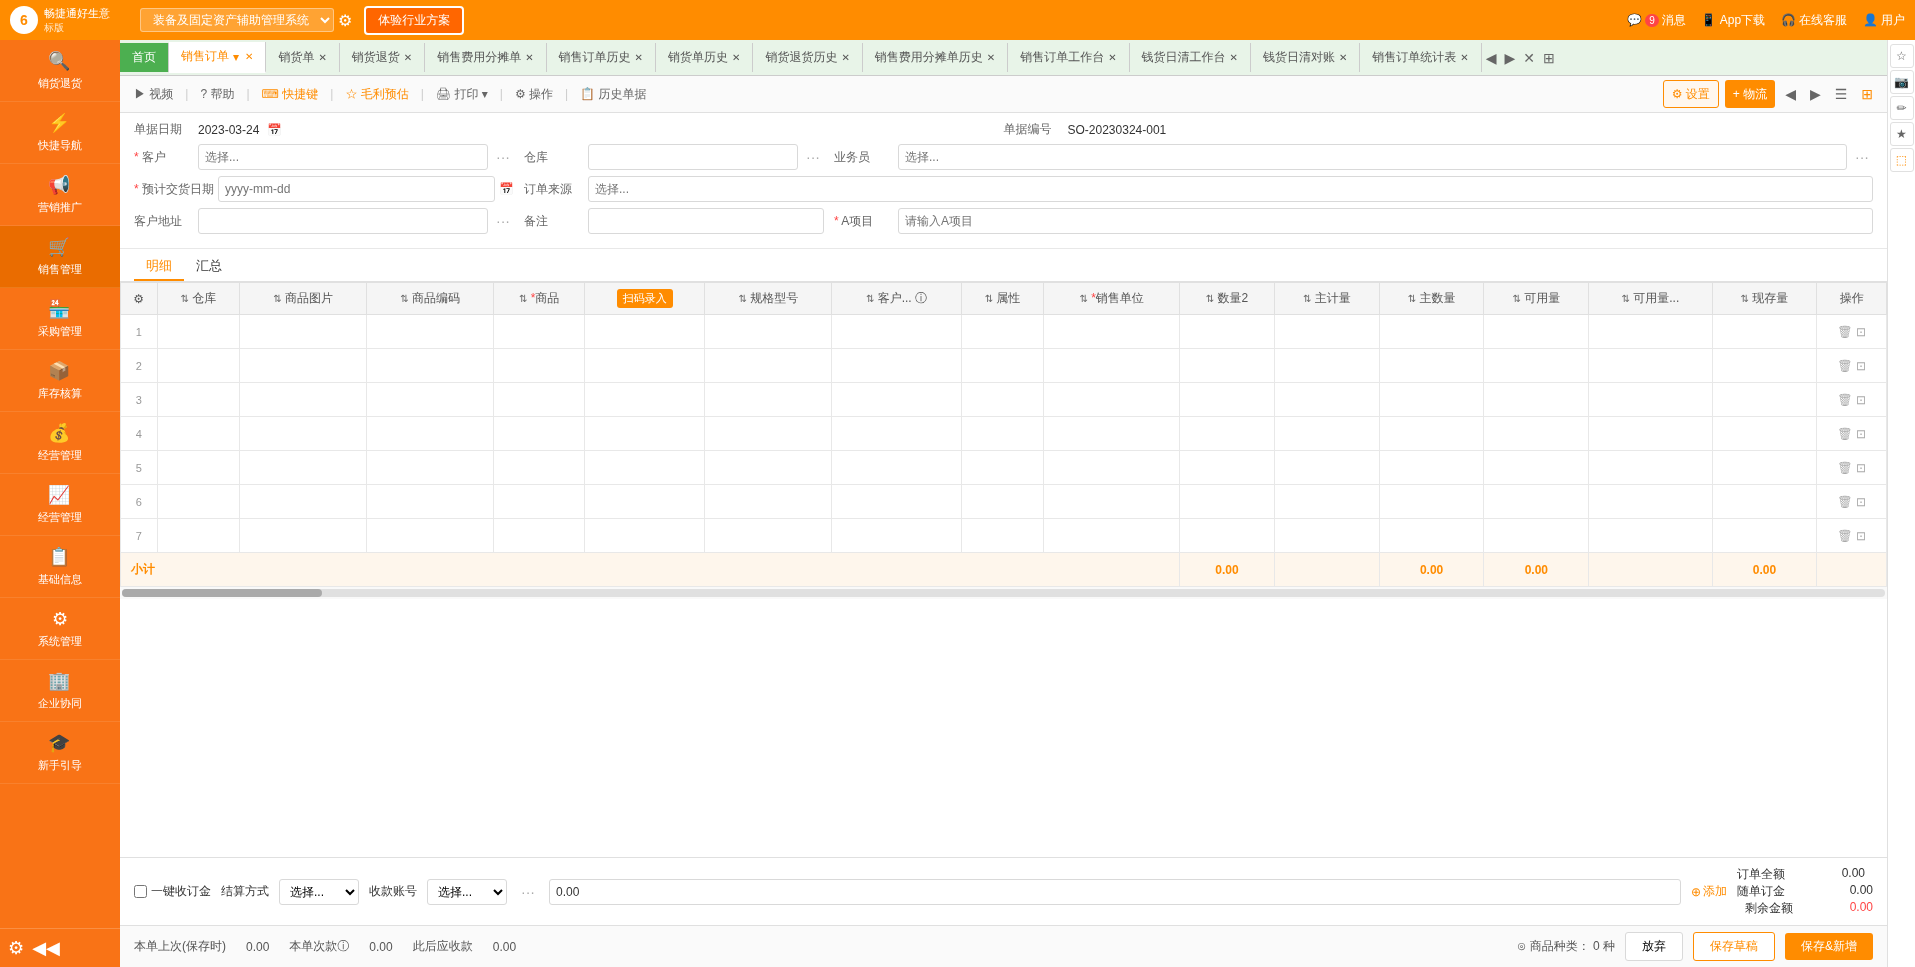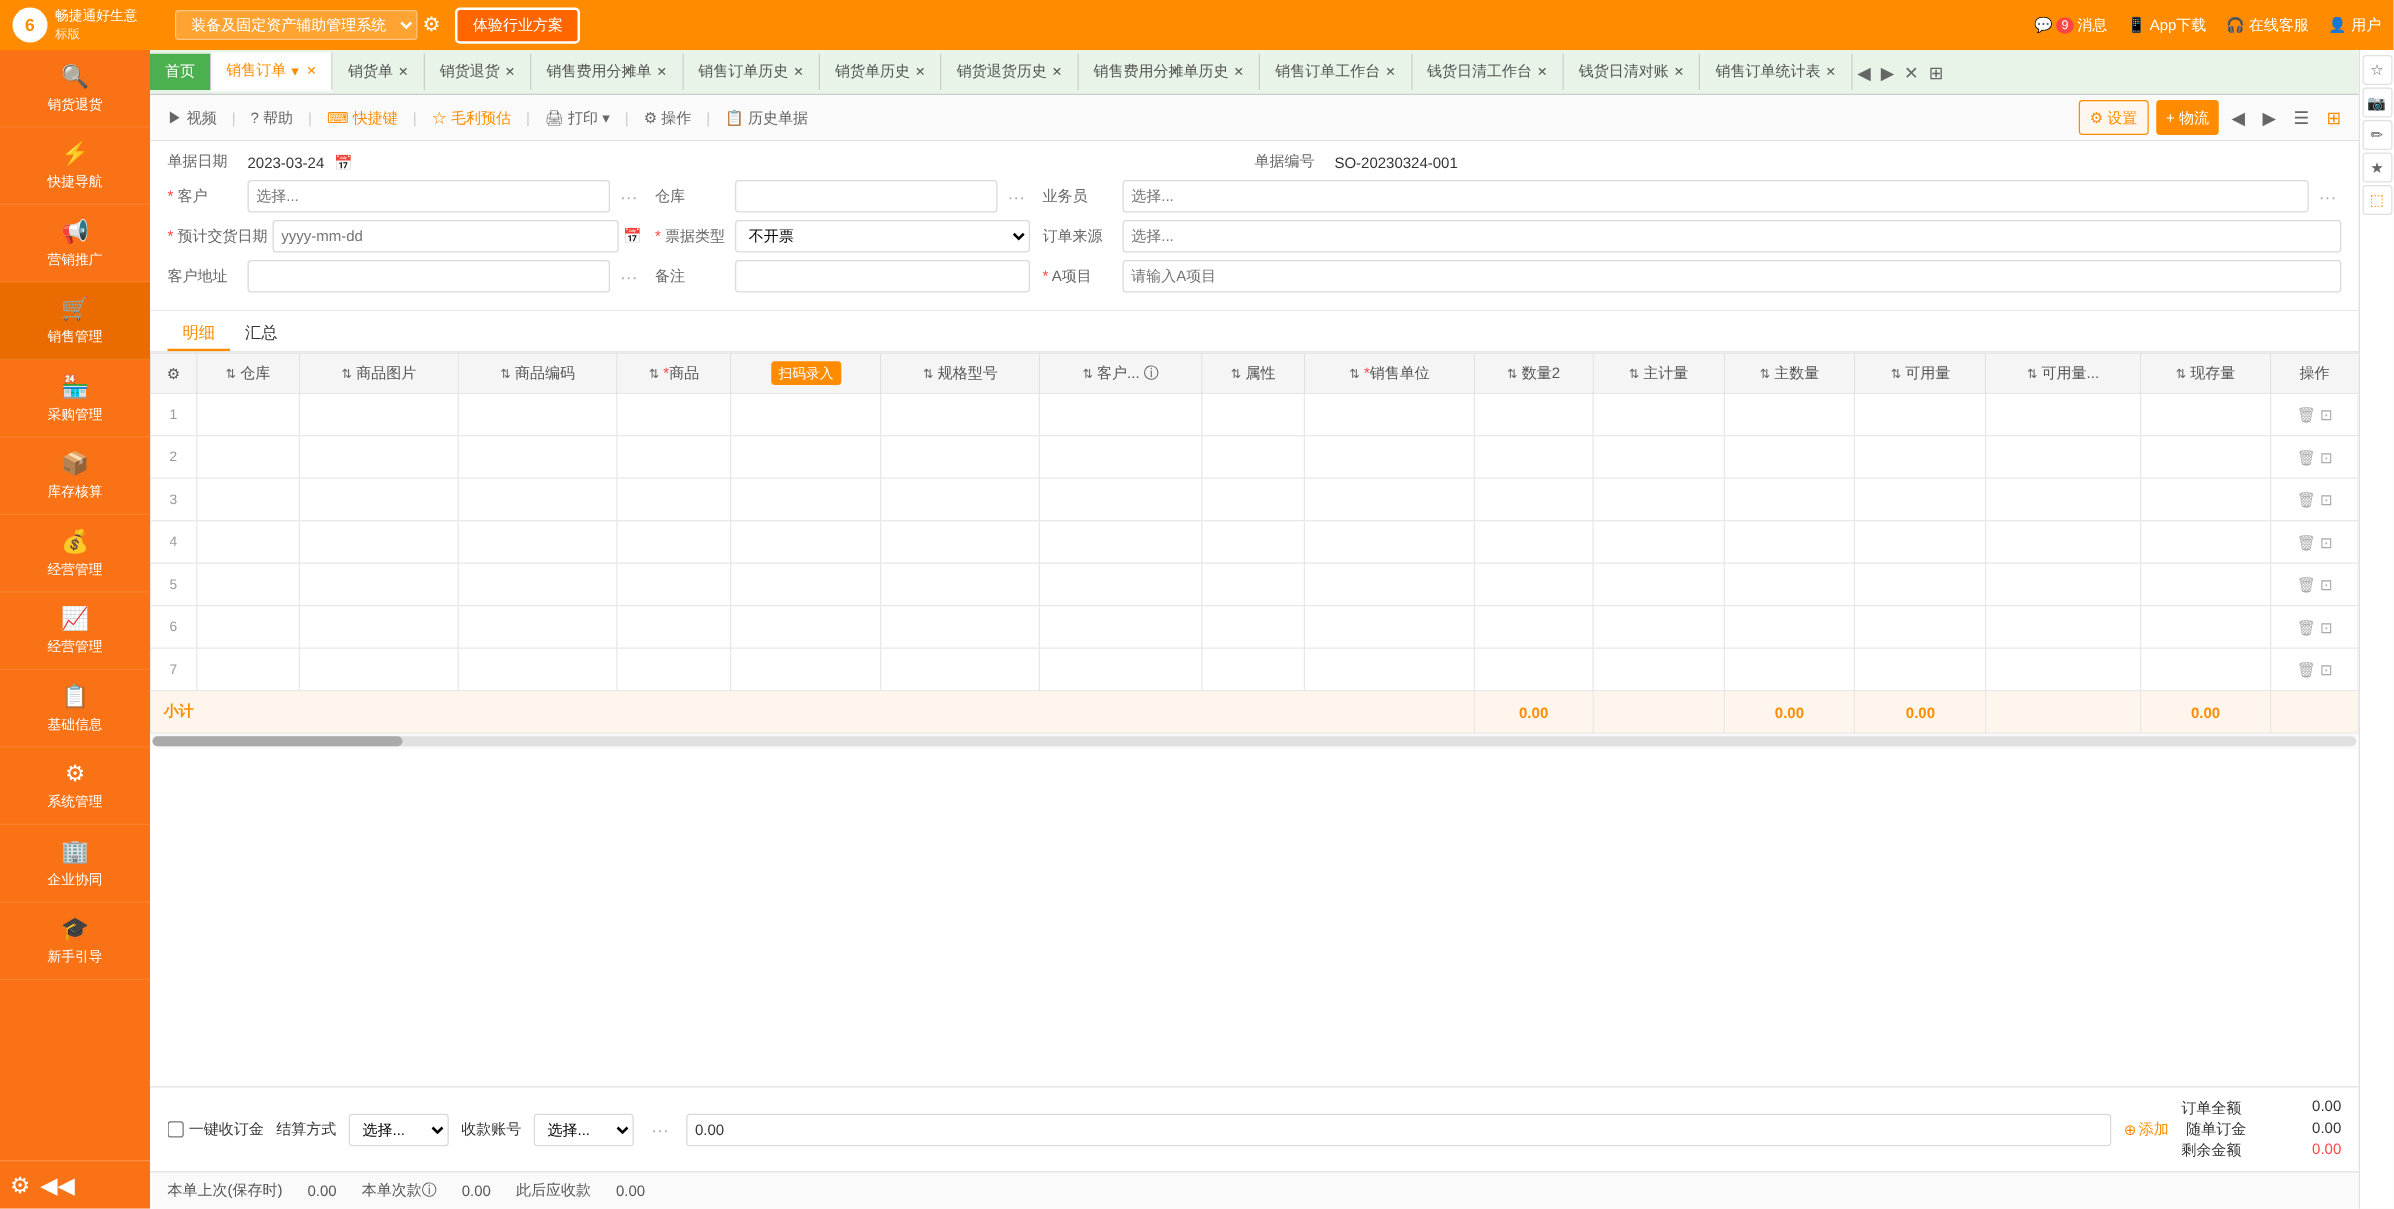--- a/index.html
+++ b/index.html
@@ -550,26 +550,20 @@
           <span class="field-dots">···</span>
         </div>
       </div>
 
       <div class="form-row">
         <div class="form-field" style="max-width:380px">
           <span class="form-label required">预计交货日期</span>
           <input class="form-input" type="text" style="color: rgb(204, 204, 204);" placeholder="yyyy-mm-dd">
           <span style="color:#aaa">📅</span>
         </div>
-        <div class="form-field" style="max-width:300px">
-          <span class="form-label required">票据类型</span>
-          <select class="form-select" style="flex:1">
-            <option>不开票</option>
-          </select>
-        </div>
         <div class="form-field">
           <span class="form-label">订单来源</span>
           <input class="form-input" type="text" style="color: rgb(204, 204, 204);" placeholder="选择...">
         </div>
       </div>
 
       <div class="form-row">
         <div class="form-field" style="max-width:380px">
           <span class="form-label">客户地址</span>
           <input class="form-input" type="text" style="color: rgb(204, 204, 204);">
@@ -789,41 +783,51 @@
         <span class="add-btn">
           <span style="color:#ff8c00">⊕</span>
           <span>添加</span>
         </span>
 
         <div style="margin-left:auto;text-align:right;font-size:12px">
           <div style="display:flex;gap:20px;justify-content:flex-start">
             <span>订单全额</span>
             <span style="min-width:60px;text-align:right">0.00</span>
           </div>
-          <div style="display:flex;gap:16px;justify-content:flex-end">
+          <div style="display:flex;gap:28px;justify-content:flex-end">
             <span>随单订金</span>
             <span style="min-width:60px;text-align:right">0.00</span>
           </div>
           <div style="display:flex;gap:20px;justify-content:flex-end">
             <span>剩余金额</span>
             <span style="min-width:60px;text-align:right;color:#ff4444">0.00</span>
           </div>
         </div>
       </div>
     </div>
 
     <div class="footer">
       <span>本单上次(保存时)</span>
       <span>0.00</span>
       <span>
         <span>本单次款</span>ⓘ
       </span>
       <span>0.00</span>
       <span>此后应收款</span>
       <span>0.00</span>
+      <div class="footer-actions">
+        <span>
+          <span>⊙</span>
+          <span>商品种类：</span>
+          <span>0 种</span>
+        </span>
+        <button class="btn-discard">放弃</button>
+        <button class="btn-save-draft">保存草稿</button>
+        <button class="btn-save-new">保存&amp;新增</button>
+      </div>
     </div>
   </div>
 
   <div class="right-sidebar">
     <button class="right-btn" title="收藏">☆</button>
     <button class="right-btn" title="截图">📷</button>
     <button class="right-btn" title="编辑">✏</button>
     <button class="right-btn" title="星标">★</button>
     <button class="right-btn" title="扫描" style="color:#ff8c00">⬚</button>
   </div>

